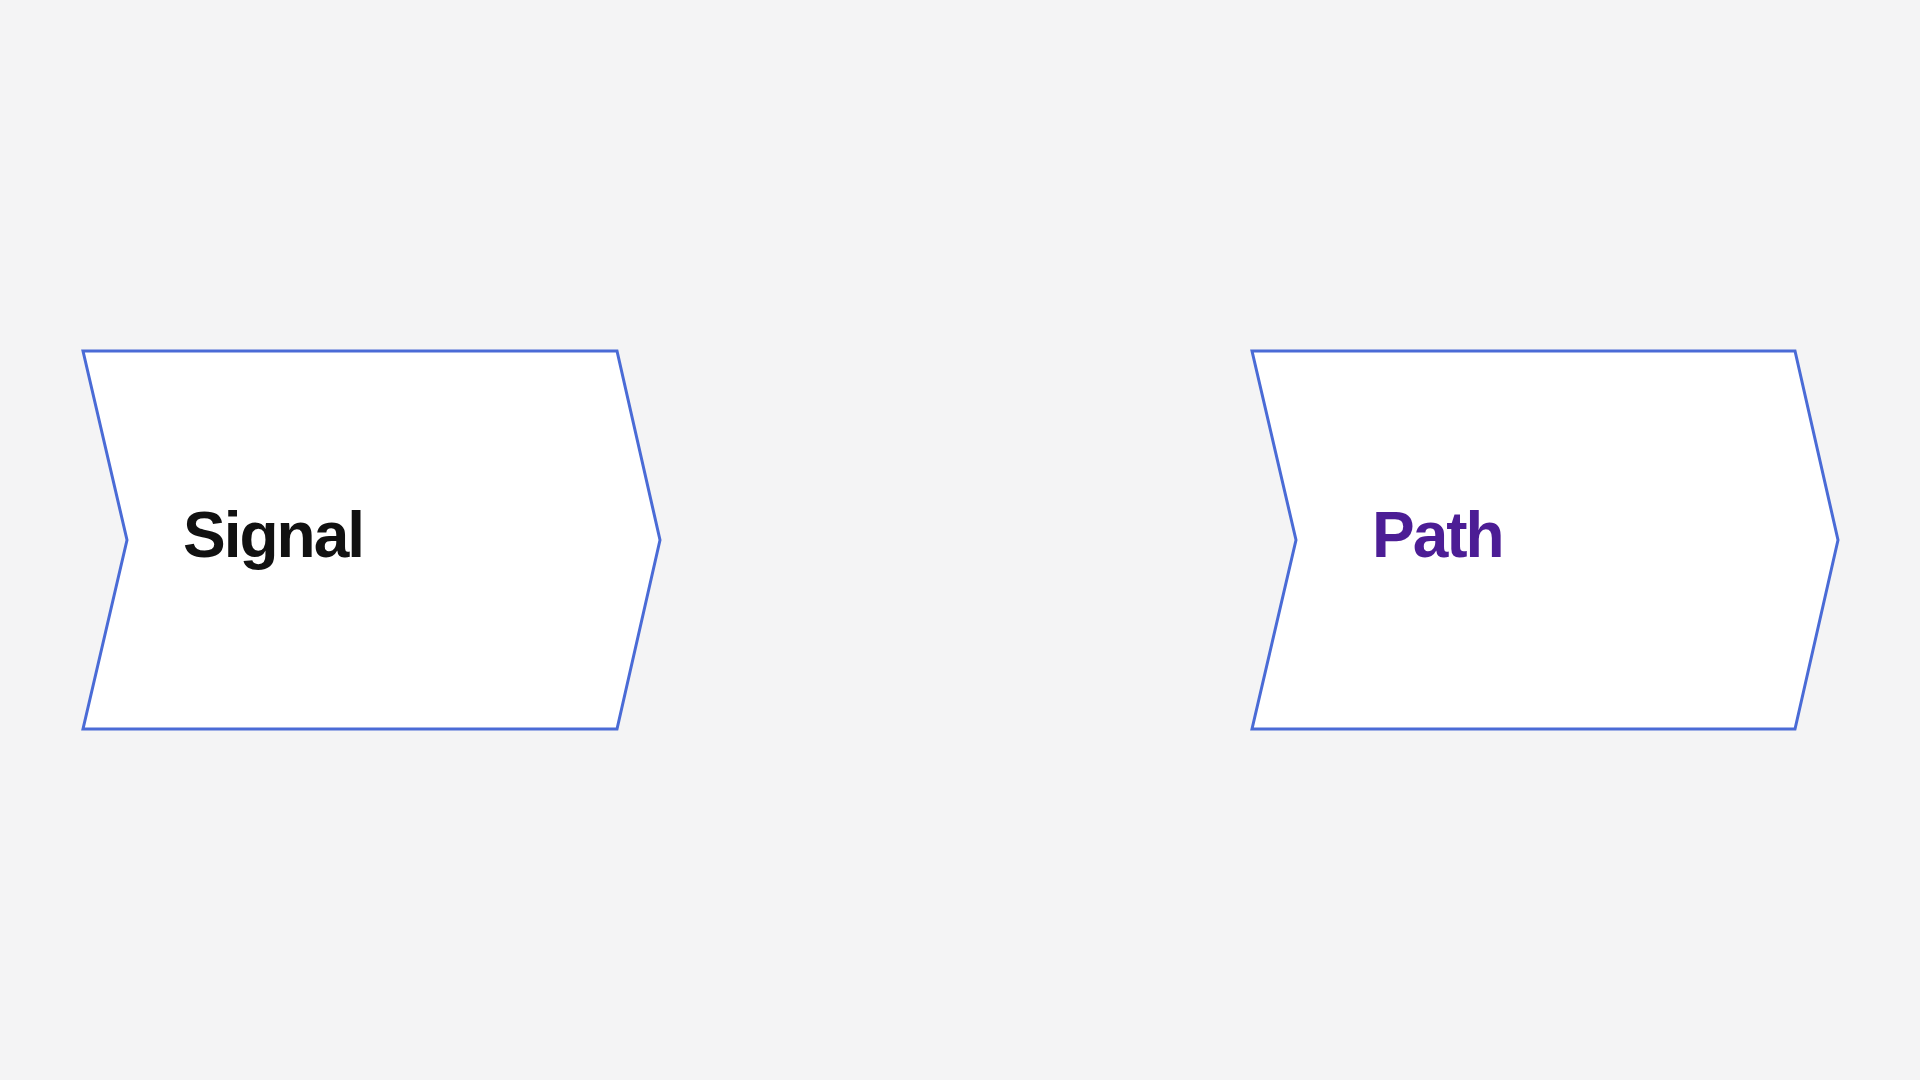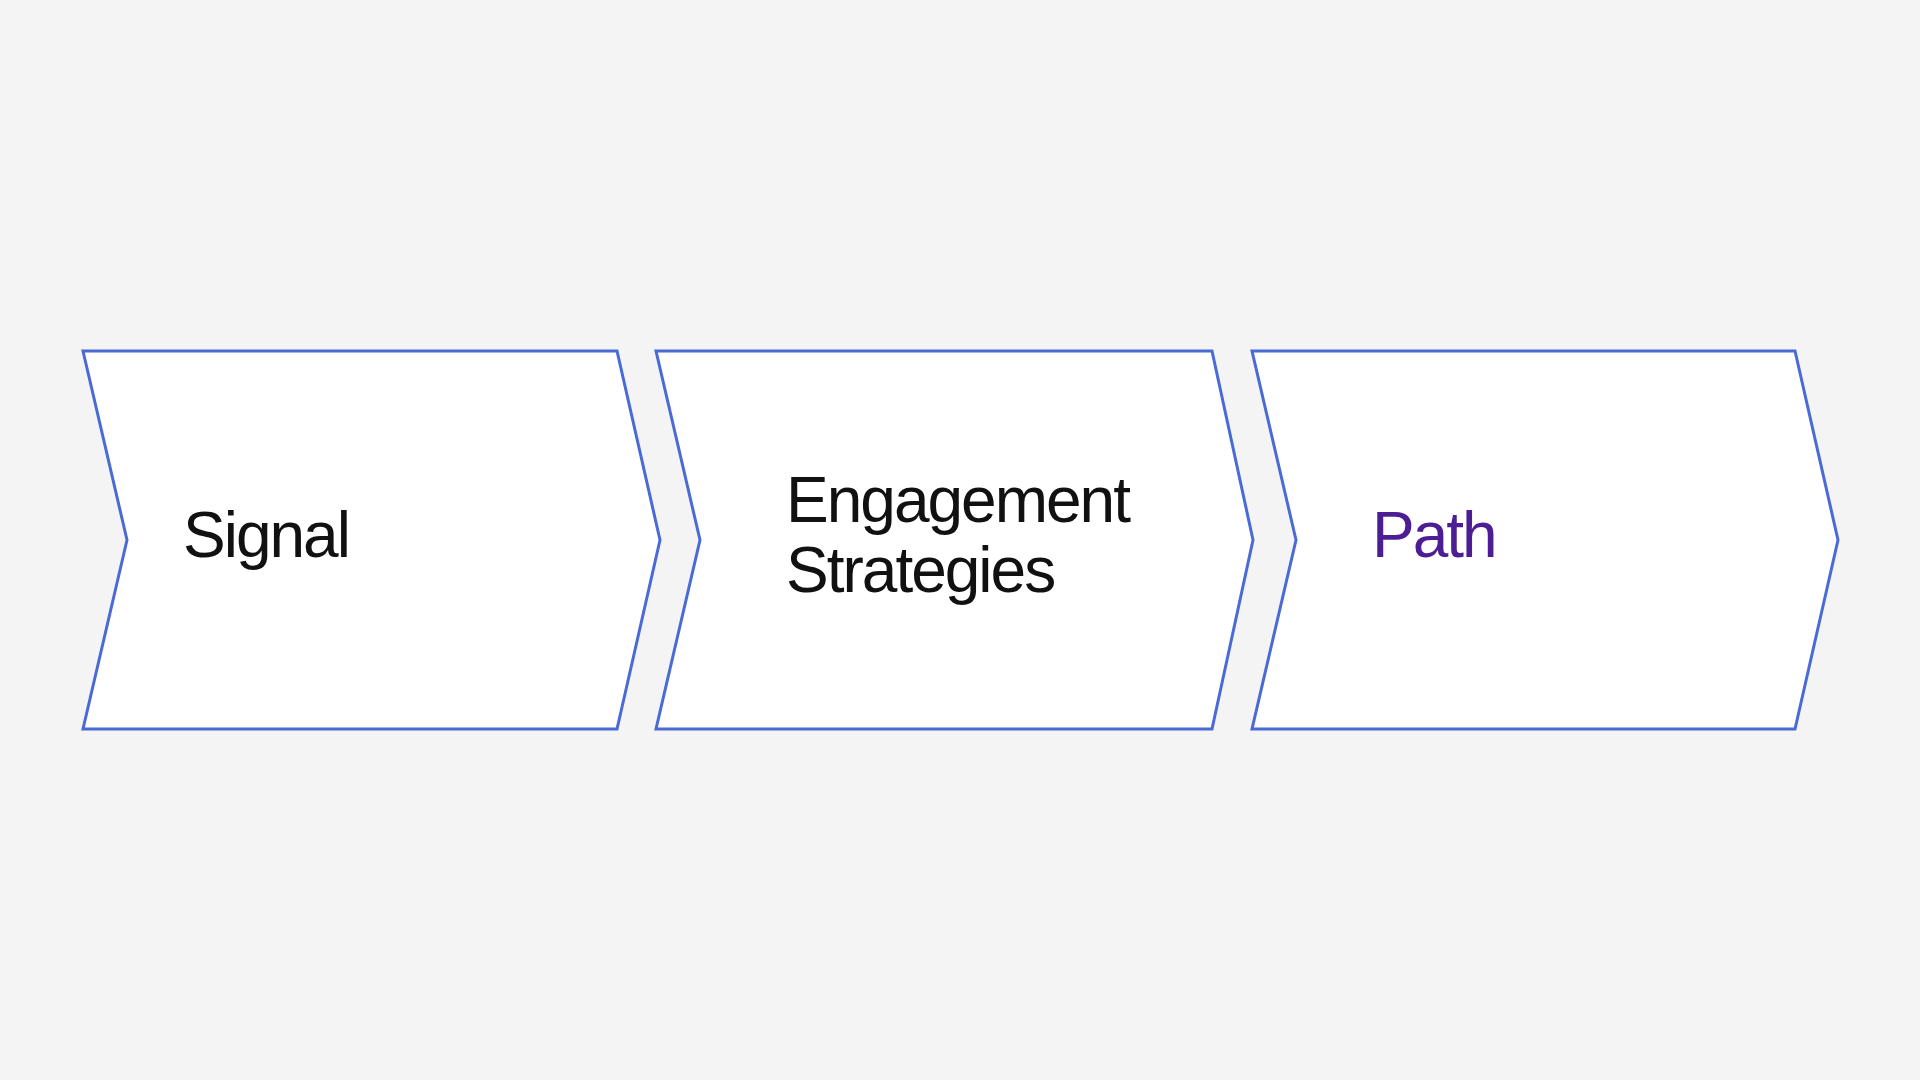--- a/index.html
+++ b/index.html
@@ -36,46 +36,40 @@
     position: absolute;
     inset: 0;
     display: flex;
     align-items: center;
     padding-right: 70px;
     padding-bottom: 10px;
     box-sizing: border-box;
     font-size: 64px;
     line-height: 70px;
     letter-spacing: -2px;
-    font-weight: 400;
+    font-weight: 700;
     color: #111111;
     text-align: left;
   }
   .step-1 .label { padding-left: 102px; }
   .step-2 .label { padding-left: 132px; }
   .step-3 .label { padding-left: 122px; }
 </style>
 </head>
 <body>
 
 <div class="canvas" style="background: rgb(244, 244, 245);">
 
   <div class="step step-1">
     <svg width="581" height="382" viewBox="0 0 581 382">
       <polygon points="2,2 536,2 579,191 536,380 2,380 46,191" fill="#ffffff" stroke="#4a6bd6" stroke-width="3"></polygon>
     </svg>
     <div class="label" style="color: rgb(17, 17, 17);">Signal</div>
   </div>
 
-  <div class="step step-2">
-    <svg width="601" height="382" viewBox="0 0 601 382">
-      <polygon points="2,2 558,2 599,191 558,380 2,380 46,191" fill="#ffffff" stroke="#4a6bd6" stroke-width="3"></polygon>
-    </svg>
-    <div class="label" style="color: rgb(17, 17, 17);">Engagement Strategies</div>
-  </div>
 
   <div class="step step-3">
     <svg width="590" height="382" viewBox="0 0 590 382">
       <polygon points="2,2 545,2 588,191 545,380 2,380 46,191" fill="#ffffff" stroke="#4a6bd6" stroke-width="3"></polygon>
     </svg>
     <div class="label" style="color: #4c1d95;">Path</div>
   </div>
 
 </div>
 

